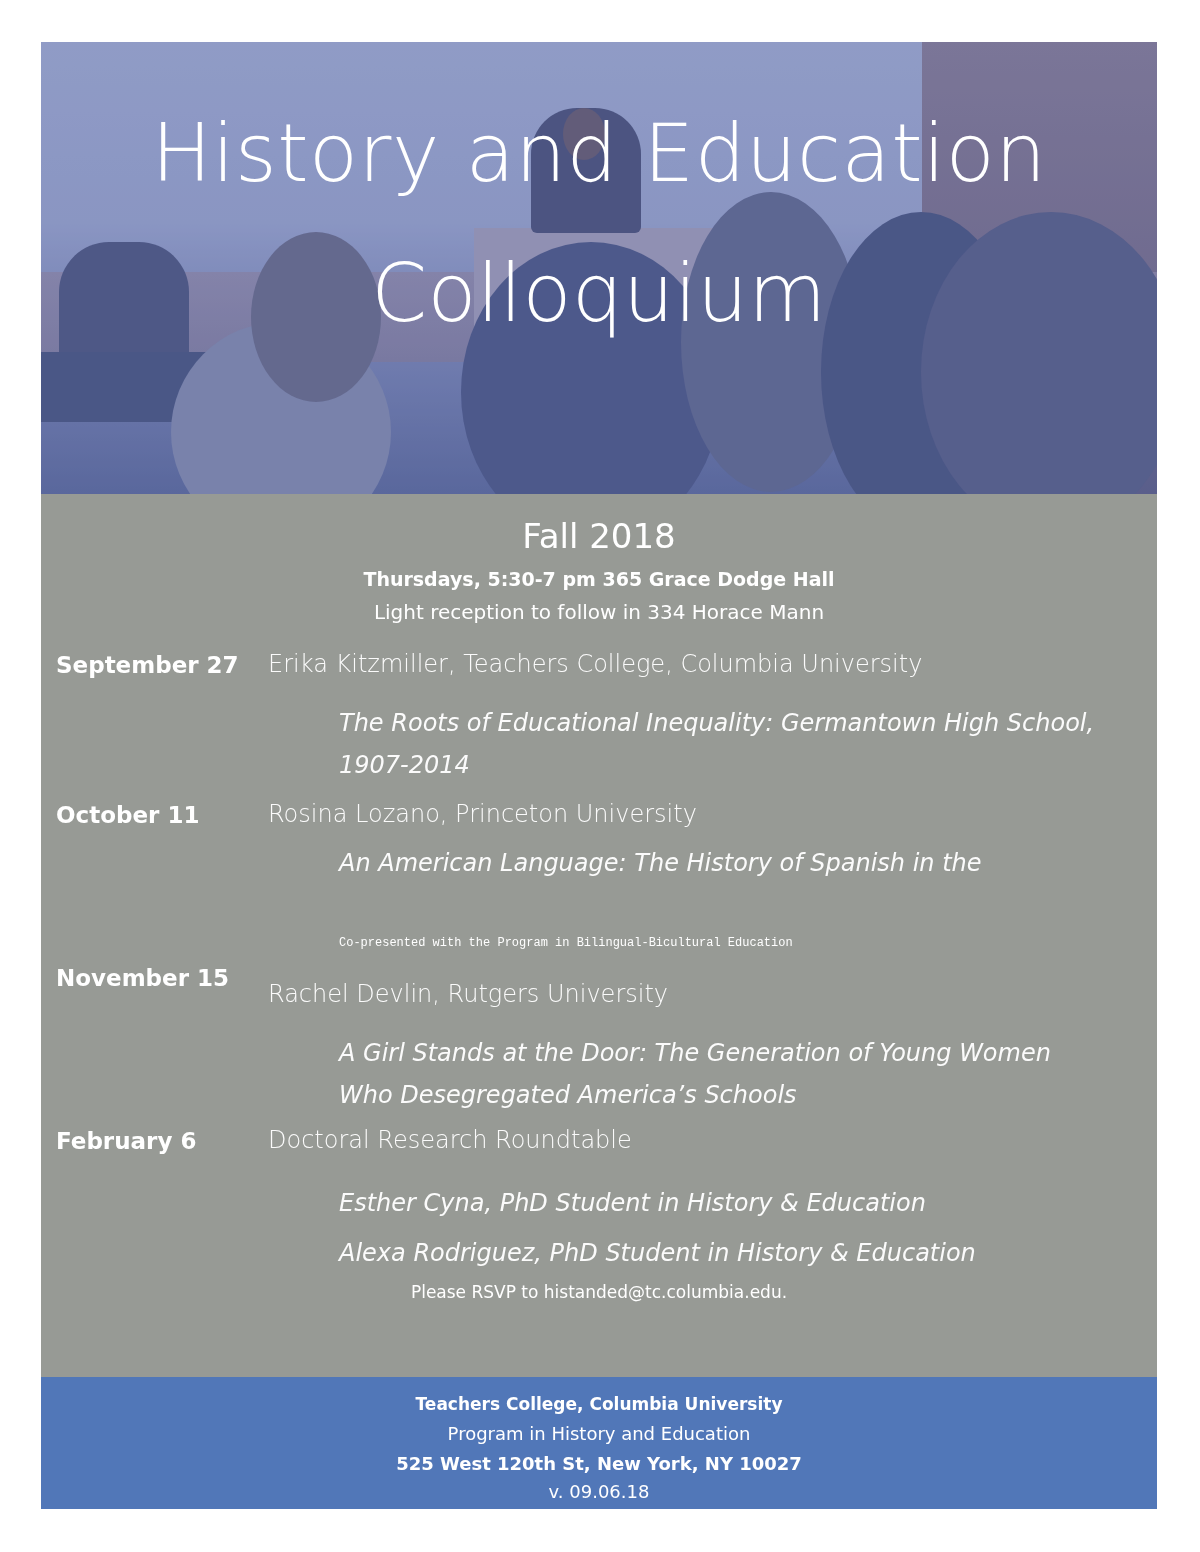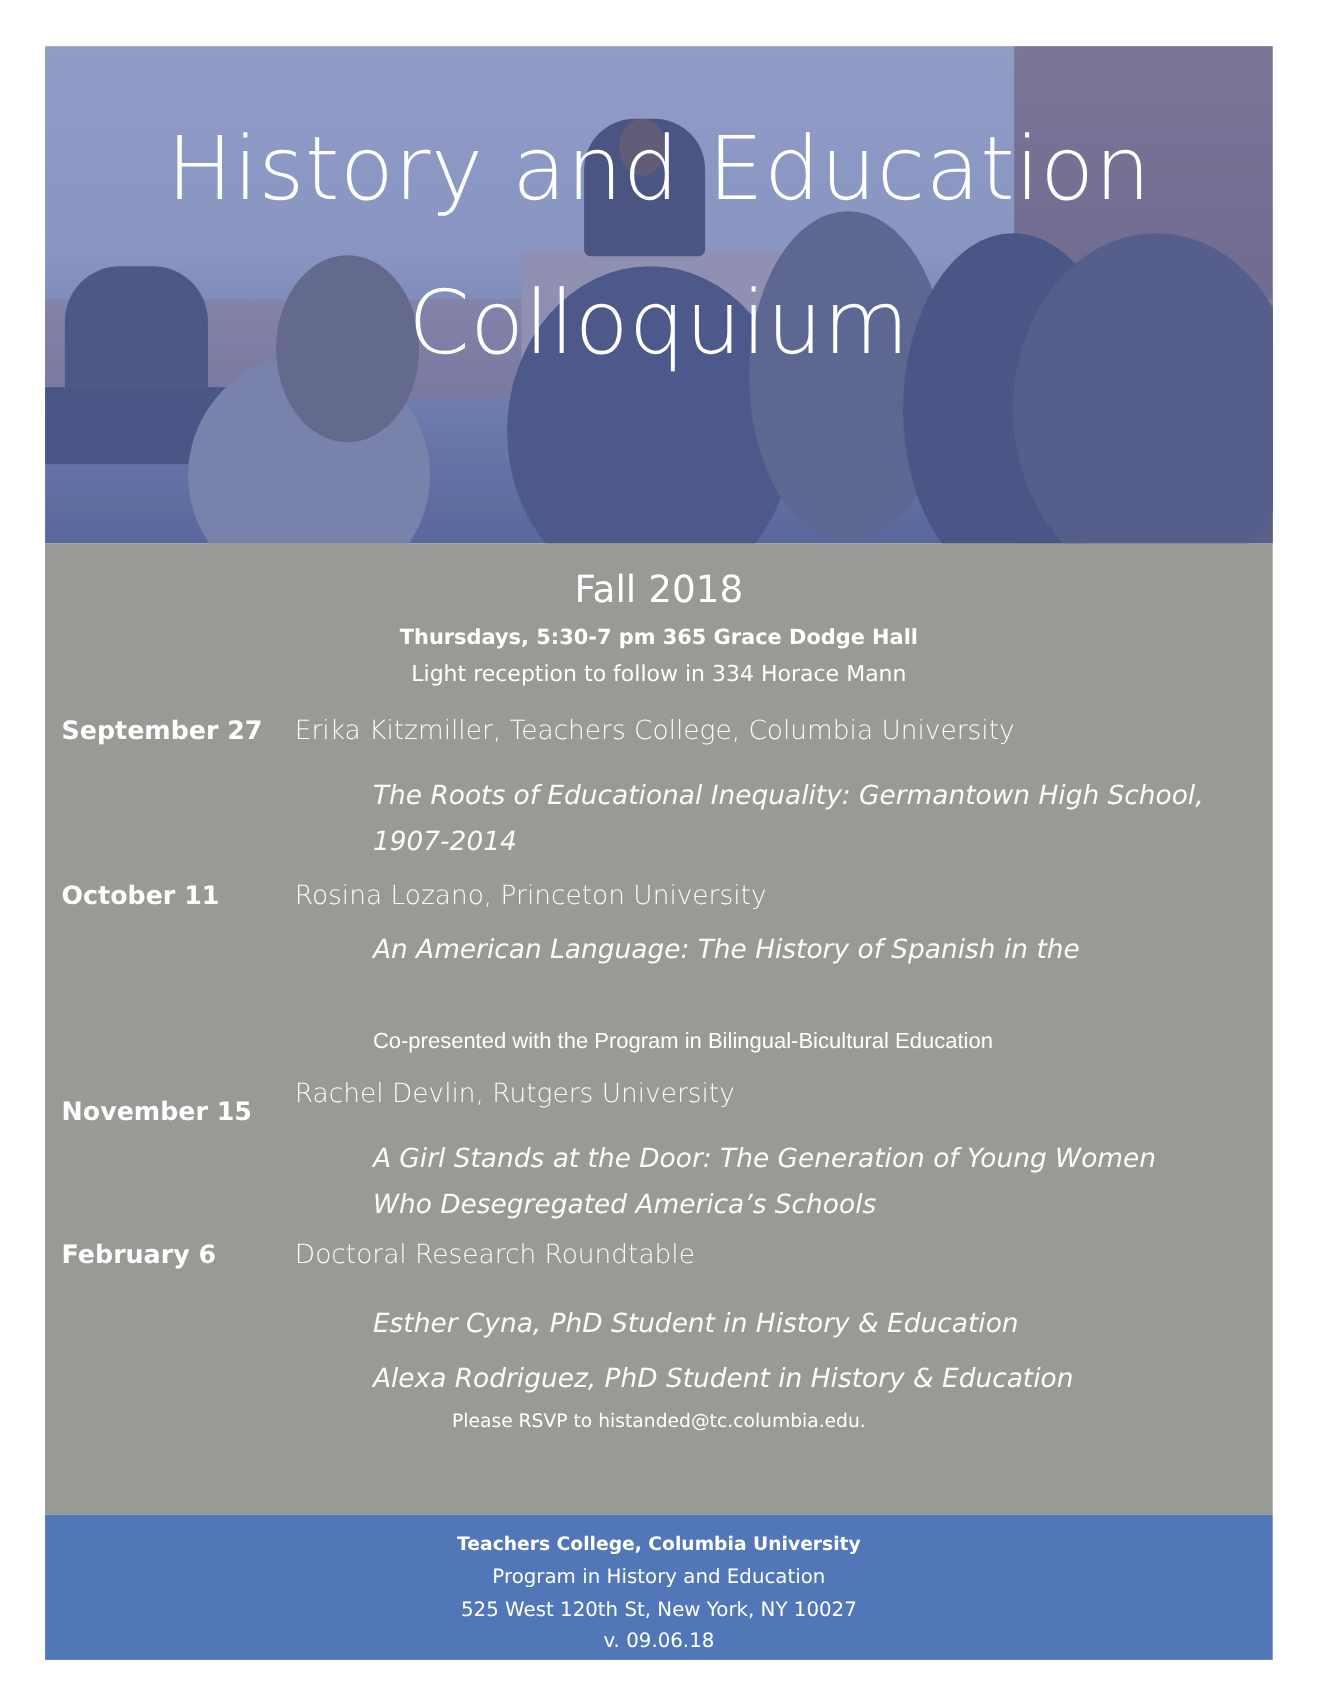--- a/index.html
+++ b/index.html
@@ -45,32 +45,32 @@
           font-family: "DejaVu Sans", sans-serif; font-weight: bold; font-size: 19px; color: #fff; }
   .reception { position: absolute; left: 0; top: 106px; width: 1116px; text-align: center;
           font-family: "DejaVu Sans", sans-serif; font-size: 20px; color: #fff; }
 
   .event-date { position: absolute; left: 15px; font-family: "DejaVu Sans", sans-serif;
           font-size: 23px; font-weight: 600; color: #fff; }
   .event-speaker { position: absolute; left: 227px; font-family: "DejaVu Sans", sans-serif;
           font-weight: 300; font-size: 24px; color: #fbfbfb; }
   .event-talk { position: absolute; left: 298px; font-family: "DejaVu Sans", sans-serif;
           font-style: italic; font-weight: 300; font-size: 24px; color: #fbfbfb; line-height: 42px; width: 800px; }
-  .event-note { position: absolute; left: 298px; font-family: Liberation Sans, sans-serif;
-          font-size: 20px; color: #fff; }
+  .event-note { position: absolute; left: 298px; font-family: Liberation Mono, monospace;
+          font-size: 12px; color: #fff; }
 
   .open-note { position: absolute; left: 0; top: 784px; width: 1116px; text-align: center;
           font-family: "DejaVu Sans", sans-serif; font-size: 17px; color: #fff; line-height: 28px; }
 
   
   .footer { position: absolute; left: 0; top: 1335px; width: 1116px; height: 132px; background: #5177b8;
           overflow: hidden; text-align: center; font-family: "DejaVu Sans", sans-serif; color: #fff; }
   .footer .org { position: absolute; top: 17px; width: 1116px; font-size: 17px; font-weight: bold; }
   .footer .prog { position: absolute; top: 46px; width: 1116px; font-size: 18px; }
-  .footer .addr { position: absolute; top: 76px; width: 1116px; font-size: 18px; }
+  .footer .addr { position: absolute; top: 76px; width: 1116px; font-size: 18px; font-weight: bold; }
   .footer .ver { position: absolute; top: 104px; width: 1116px; font-size: 18px; }
 </style>
 </head>
 <body>
 
 <div class="poster">
 
   <div class="hero">
     <div class="wall-right"></div>
     <div class="wood"></div>
@@ -102,21 +102,21 @@
       <div>1907-2014</div>
     </div>
 
     <div class="event-date" style="top:308px">October 11</div>
     <div class="event-speaker" style="top:306px">Rosina Lozano, Princeton University</div>
     <div class="event-talk" style="top:348px">
       <div>An American Language: The History of Spanish in the</div>
     </div>
     <div class="event-note" style="top:442px">Co-presented with the Program in Bilingual-Bicultural Education</div>
 
-    <div class="event-date" style="top:504px">November 15</div>
+    <div class="event-date" style="top:471px">November 15</div>
     <div class="event-speaker" style="top:486px">Rachel Devlin, Rutgers University</div>
     <div class="event-talk" style="top:538px">
       <div>A Girl Stands at the Door: The Generation of Young Women</div>
       <div>Who Desegregated America’s Schools</div>
     </div>
 
     <div class="event-date" style="top:634px">February 6</div>
     <div class="event-speaker" style="top:632px">Doctoral Research Roundtable</div>
     <div class="event-talk" style="top:684px; line-height:50px">
       <div>Esther Cyna, PhD Student in History &amp; Education</div>

